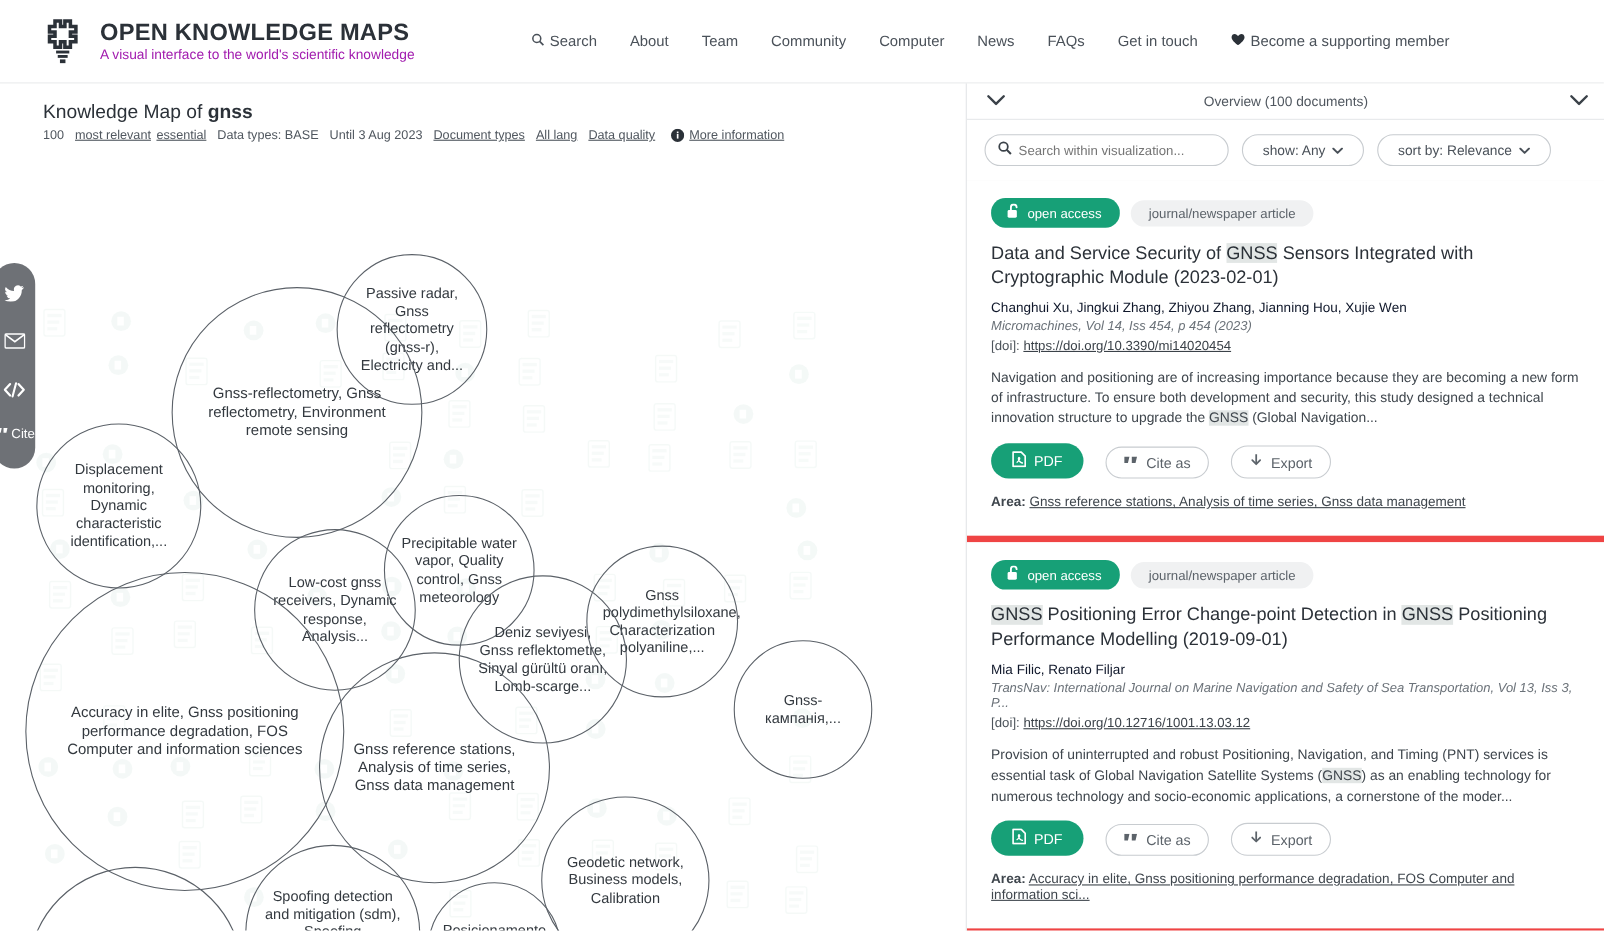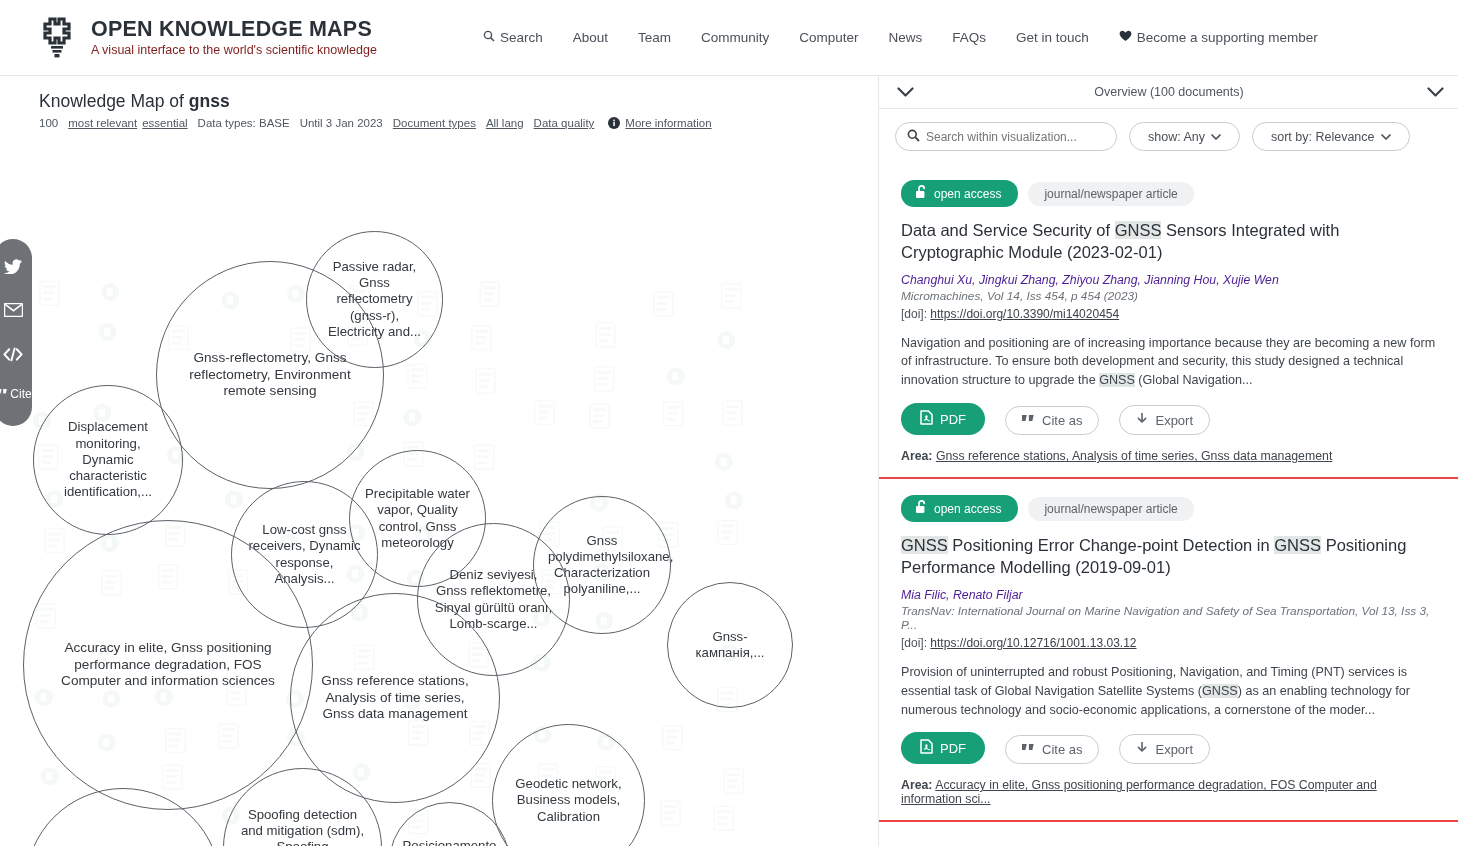--- a/index.html
+++ b/index.html
@@ -16,21 +16,21 @@
     background: #fff; border-bottom: 1px solid #e4e6e8;
     display: flex; align-items: center;
   }
   #brand { display: flex; align-items: center; margin-left: 36px; }
   #brand-logo { width: 42px; height: 46px; flex: 0 0 auto; }
   #brand-text { margin-left: 13px; }
   #brand-title {
     font-size: 21.5px; font-weight: bold; letter-spacing: .2px;
     color: #2b3138; line-height: 1.05;
   }
-  #brand-sub { font-size: 12.5px; color: #7f1d1d; margin-top: 3px; }
+  #brand-sub { font-size: 12.5px; color: #a21caf; margin-top: 3px; }
   #nav { display: flex; align-items: center; margin-left: 106px; gap: 30px; }
   .nav-item {
     font-size: 13.5px; color: #4a5159; cursor: pointer; white-space: nowrap;
     display: flex; align-items: center; gap: 5px;
   }
   .nav-item svg { flex: 0 0 auto; }
 
   
   #map-pane {
     position: absolute; left: 0; top: 76px; width: 878px; height: 770px;
@@ -94,36 +94,36 @@
     border: none; outline: none; font-size: 12px; color: #6f767d;
     font-family: "Liberation Sans", sans-serif; width: 180px; background: transparent;
   }
   .pill-select {
     height: 29px; border: 1px solid #c8ccd0; border-radius: 16px; background: #fff;
     display: flex; align-items: center; justify-content: center; gap: 6px;
     padding: 0 18px; font-size: 12.5px; color: #4a5159; cursor: pointer; white-space: nowrap;
   }
   #results { position: absolute; left: 0; top: 88px; width: 580px; height: 682px; overflow: hidden; background: #fff; }
   .result {
-    padding: 16px 22px 14px 22px; border-bottom: 2px solid #ef4444; background: #fff;
+    padding: 16px 22px 24px 22px; border-bottom: 6px solid #ef4444; background: #fff;
   }
   .badges { display: flex; align-items: center; gap: 10px; margin-bottom: 13px; }
   .badge-oa {
     background: #17a077; color: #fff; font-size: 12px; border-radius: 13px;
     padding: 5px 17px 5px 14px; display: flex; align-items: center; gap: 6px;
   }
   .badge-type {
     background: #f0f1f2; color: #5c636a; font-size: 12px; border-radius: 13px;
     padding: 5px 16px;
   }
   .r-title {
     font-size: 16.5px; color: #2b3138; line-height: 1.32; margin-bottom: 9px; cursor: pointer;
   }
   .hl { background: #e2e6e5; }
-  .r-authors { font-size: 12.3px; color: #4c1d95; margin-bottom: 2px; font-style: italic; }
+  .r-authors { font-size: 12.3px; color: #0f172a; margin-bottom: 2px; }
   .r-journal { font-size: 11.8px; color: #6b7279; font-style: italic; margin-bottom: 4px; }
   .r-doi { font-size: 12px; color: #4d545b; margin-bottom: 13px; }
   .r-doi a { color: #3b4249; text-decoration: underline; }
   .r-abstract { font-size: 12.6px; color: #3f464d; line-height: 1.5; margin-bottom: 13px; }
   .r-actions { display: flex; align-items: flex-end; gap: 20px; margin-bottom: 14px; }
   .btn-pdf {
     background: #17a077; color: #fff; font-size: 13px; border-radius: 17px;
     padding: 7px 19px; display: flex; align-items: center; gap: 7px; cursor: pointer;
   }
   .btn-out {
@@ -197,21 +197,21 @@
 
 <div id="map-pane">
   <div id="map-title">
     <span>Knowledge Map of </span><b>gnss</b>
   </div>
   <div id="map-meta">
     <span class="meta-p">100</span>
       <span class="meta-u">most relevant</span>
       <span class="meta-u meta-p">essential</span>
     <span class="meta-p">Data types: BASE</span>
-    <span class="meta-p">Until 3 Jan 2023</span>
+    <span class="meta-p">Until 3 Aug 2023</span>
     <span class="meta-u meta-p">Document types</span>
     <span class="meta-u meta-p">All lang</span>
     <span class="meta-u meta-p">Data quality</span>
     <span id="meta-info-icon">
       <svg width="12" height="12" viewBox="0 0 12 12">
           <circle cx="6" cy="6" r="6" fill="#2b3138"></circle>
           <rect x="5.3" y="4.8" width="1.5" height="4.2" fill="#fff"></rect>
           <rect x="5.3" y="2.6" width="1.5" height="1.5" fill="#fff"></rect>
         </svg>
     </span>

